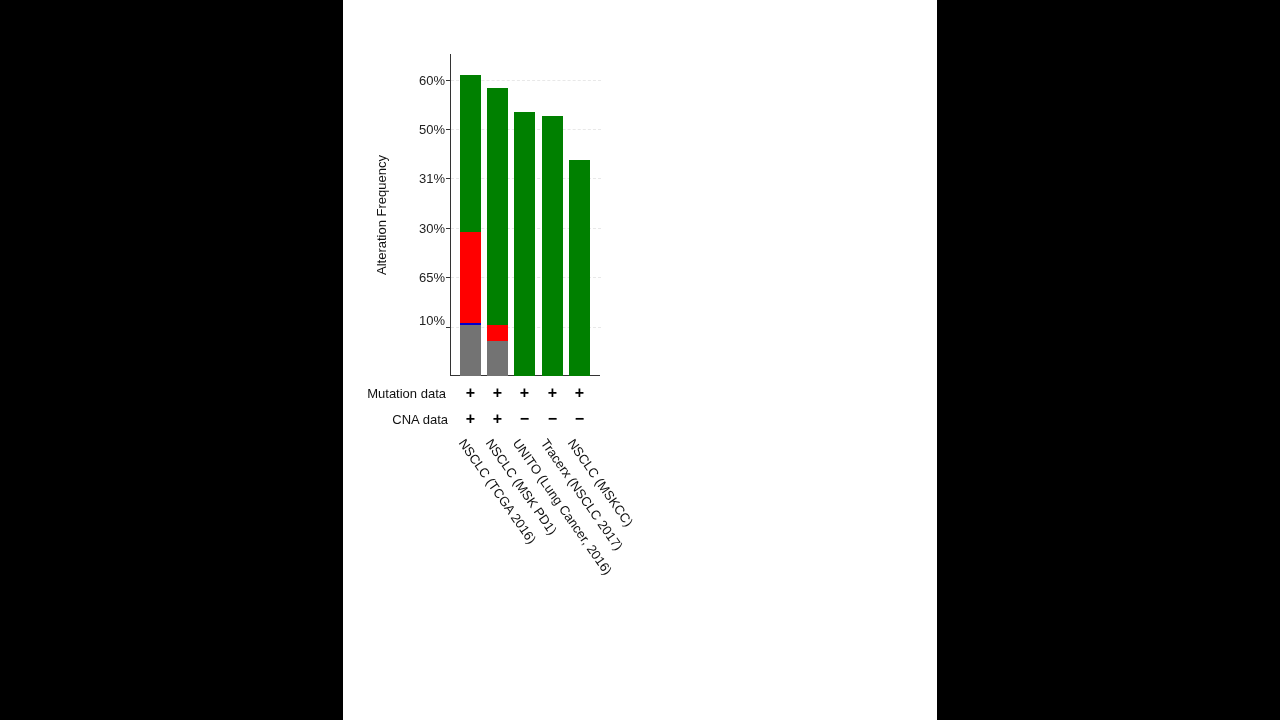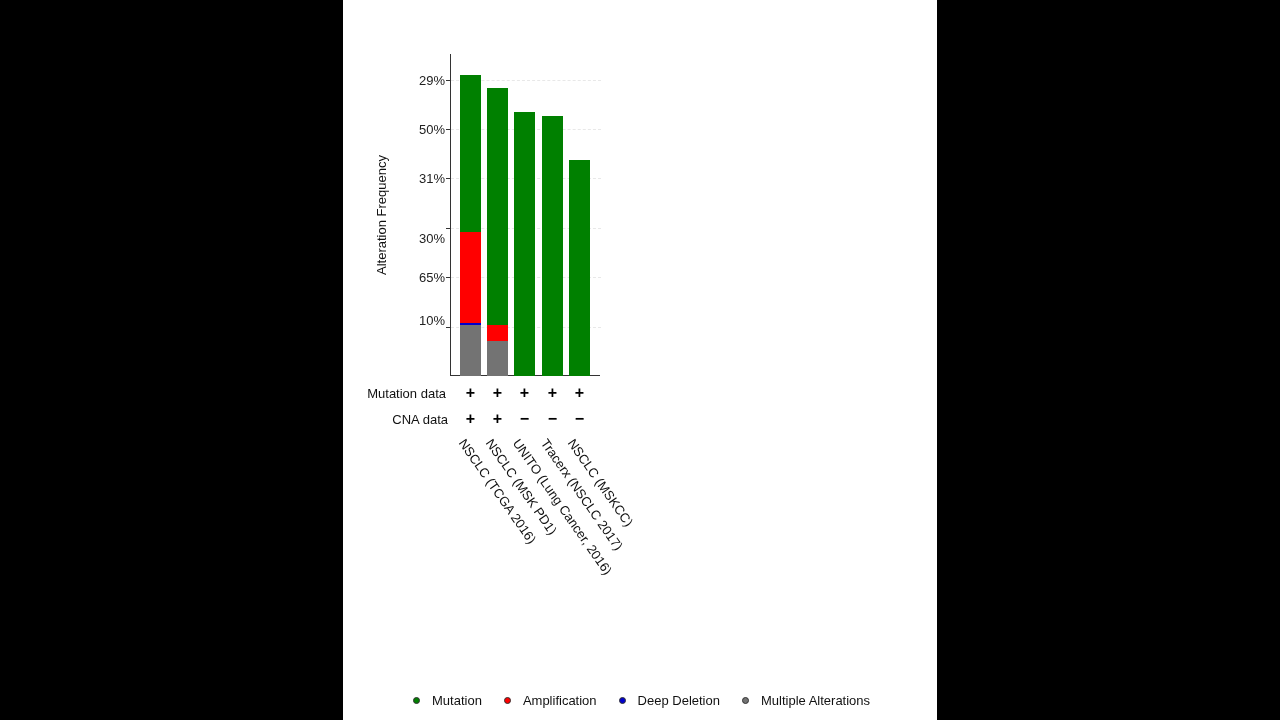--- a/index.html
+++ b/index.html
@@ -27,30 +27,30 @@
   <div id="plot" class="abs" style="left:0; top:0; width:594px; height:380px;">
     <div class="abs" style="left:107px; top:54px; width:1px; height:322px; background:#333;"></div>
     <div class="abs" style="left:107px; top:375px; width:150px; height:1px; background:#333;"></div>
     <div id="yticks">
         <div class="ytick-label" style="right: 492px; top: 320px;">10%</div>
         <div class="ytick" style="left: 103px; top: 326.6px;"></div>
         <div class="grid" style="left: 108px; width: 150px; top: 326.6px;"></div>
         <div class="ytick-label" style="right: 492px; top: 277.2px;">65%</div>
         <div class="ytick" style="left: 103px; top: 277.2px;"></div>
         <div class="grid" style="left: 108px; width: 150px; top: 277.2px;"></div>
-        <div class="ytick-label" style="right: 492px; top: 227.8px; margin-top: 10px;">30%</div>
+        <div class="ytick-label" style="right: 492px; top: 227.8px;">30%</div>
         <div class="ytick" style="left: 103px; top: 227.8px;"></div>
         <div class="grid" style="left: 108px; width: 150px; top: 227.8px;"></div>
         <div class="ytick-label" style="right: 492px; top: 178.4px;">31%</div>
         <div class="ytick" style="left: 103px; top: 178.4px;"></div>
         <div class="grid" style="left: 108px; width: 150px; top: 178.4px;"></div>
         <div class="ytick-label" style="right: 492px; top: 129px;">50%</div>
         <div class="ytick" style="left: 103px; top: 129px;"></div>
         <div class="grid" style="left: 108px; width: 150px; top: 129px;"></div>
-        <div class="ytick-label" style="right: 492px; top: 79.6px;">29%</div>
+        <div class="ytick-label" style="right: 492px; top: 79.6px;">60%</div>
         <div class="ytick" style="left: 103px; top: 79.6px;"></div>
         <div class="grid" style="left: 108px; width: 150px; top: 79.6px;"></div>
       </div>
     <div id="bars">
         <div class="bar" style="left: 117px; width: 21px; top: 0px; height: 376px;">
           <div class="seg" style="background: rgb(115, 115, 115); top: 325.118px; height: 50.882px;"></div>
           <div class="seg" style="background: rgb(0, 0, 204); top: 323.142px; height: 1.976px;"></div>
           <div class="seg" style="background: rgb(255, 0, 0); top: 231.752px; height: 91.39px;"></div>
           <div class="seg" style="background: rgb(0, 128, 0); top: 74.66px; height: 157.092px;"></div>
         </div>
@@ -86,31 +86,13 @@
       <div class="sign" style="left: 236.5px; top: 411px;">−</div>
     </div>
   <div id="xlabels">
       <div class="xlabel" style="left: 125px; top: 436px;">NSCLC (TCGA 2016)</div>
       <div class="xlabel" style="left: 152px; top: 436px;">NSCLC (MSK PD1)</div>
       <div class="xlabel" style="left: 179px; top: 436px;">UNITO (Lung Cancer, 2016)</div>
       <div class="xlabel" style="left: 207px; top: 436px;">Tracerx (NSCLC 2017)</div>
       <div class="xlabel" style="left: 234px; top: 436px;">NSCLC (MSKCC)</div>
     </div>
 
-  <div class="legend" id="legend">
-      <div class="legend-item">
-        <span class="dot" style="background: rgb(0, 128, 0);"></span>
-        <span>Mutation</span>
-      </div>
-      <div class="legend-item">
-        <span class="dot" style="background: rgb(255, 0, 0);"></span>
-        <span>Amplification</span>
-      </div>
-      <div class="legend-item">
-        <span class="dot" style="background: rgb(0, 0, 204);"></span>
-        <span>Deep Deletion</span>
-      </div>
-      <div class="legend-item">
-        <span class="dot" style="background: rgb(115, 115, 115);"></span>
-        <span>Multiple Alterations</span>
-      </div>
-    </div>
 </div>
 
 </body></html>

